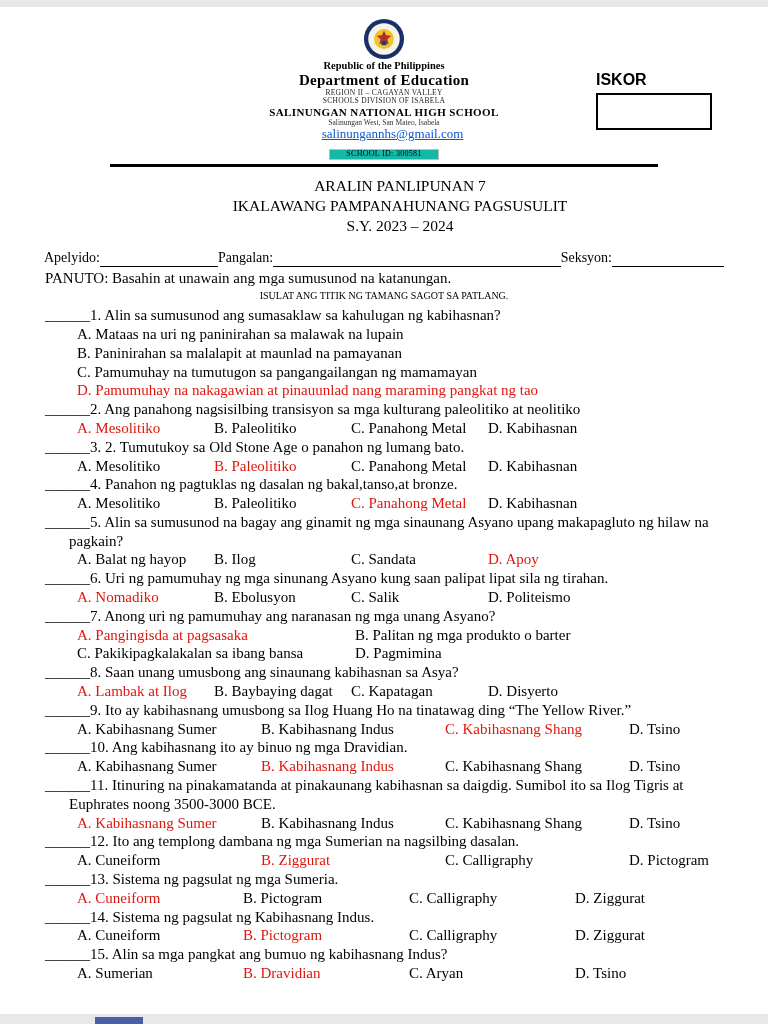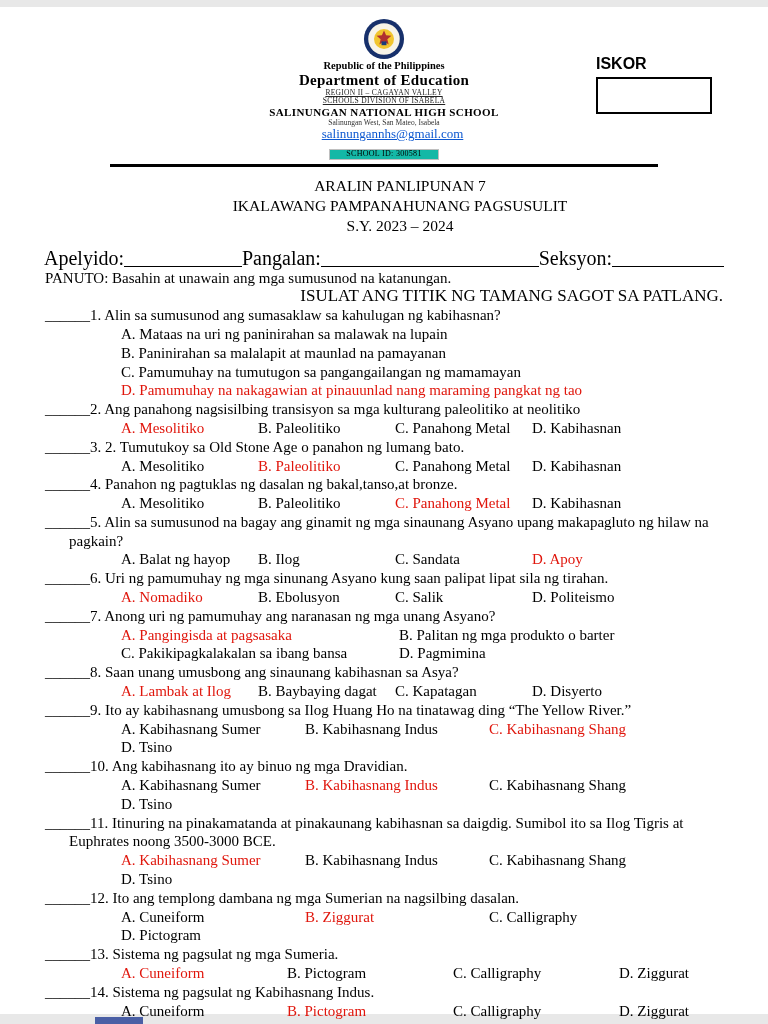--- a/index.html
+++ b/index.html
@@ -7,50 +7,50 @@
   body { background:#e8e8e8; font-family:"Liberation Serif", serif; color:#000; }
   .viewer { position:relative; width:768px; height:1024px; overflow:hidden; }
   .page { position:absolute; top:7px; left:0; width:768px; height:1007px; background:#fff; }
   .next-page-edge { position:absolute; bottom:0; left:95px; width:48px; height:7px; background:#4a5fa5; }
 
   
   .letterhead { text-align:center; padding-top:11px; line-height:1.12; }
   .seal { width:42px; height:42px; margin:0 auto; display:block; }
   .republic { font-size:10.5px; font-weight:bold; }
   .department { font-size:15px; font-weight:bold; letter-spacing:.3px; }
-  .region, .division { font-size:7.5px; letter-spacing:.3px; color:#222;text-decoration:underline; }
+  .region, .division { font-size:7.5px; letter-spacing:.3px; color:#222; }
   .school { font-size:11px; font-weight:bold; letter-spacing:.4px; margin-top:1px; }
   .address { font-size:7.5px; color:#333; }
   .email { font-size:13px; color:var(--link); text-decoration:underline;margin-left:17px; }
   .school-id { display:inline-block; font-size:8px; background:#14b8a6; border:1px solid #bfbfbf; padding:0 16px; margin-top:1px; letter-spacing:.3px; }
   .rule { width:548px; margin:4px auto 0; border:none; border-top:3px solid #000; }
 
   
-  .score { position:absolute; top:48px; right:56px; width:116px; }
+  .score { position:absolute; top:64px; right:56px; width:116px; }
   .score-label { font-family:"Liberation Sans", sans-serif; font-weight:bold; font-size:16px; margin-bottom:4px; }
   .score-box { width:116px; height:37px; border:2px solid #000; background:#fff; }
 
   
   .title-block { text-align:center; margin-top:9px; font-size:15.5px; line-height:20px;padding-left:32px; }
 
   
-  .form-line { display:flex; align-items:flex-end; margin:13px 44px 0; font-size:20px; line-height:18px; }
+  .form-line { display:flex; align-items:flex-end; margin:13px 44px 0; font-size:14px; line-height:18px; }
   .form-label { white-space:nowrap; }
   .blank { border-bottom:1.4px solid #000; height:15px; }
   .blank-apelyido { width:118px; }
   .blank-pangalan { flex:1; }
   .blank-seksyon { width:112px; }
 
   
   .content { margin:2px 45px 0; font-size:15px; line-height:18.8px; }
   .panuto { margin-top:2px; }
-  .direction { text-align:right; font-size:17px; }
+  .direction { text-align:center; font-size:10px; }
 
   .q-line { padding-left:24px; text-indent:-24px; }
-  .choices { margin-left:76px; }
+  .choices { margin-left:32px; }
   .choices.stacked .choice { display:block; }
   .choices.inline, .choices.inline-wide, .choices.inline-md, .choices.grid { display:flex; flex-wrap:wrap; }
   .choices.inline .choice { width:137px; }
   .choices.inline-wide .choice { width:184px; }
   .choices.inline-md .choice { width:166px; }
   .choices.grid .choice { width:278px; }
   .choices .choice:last-child { width:auto; }
   .correct { color:var(--answer); }
 </style>
 </head>

